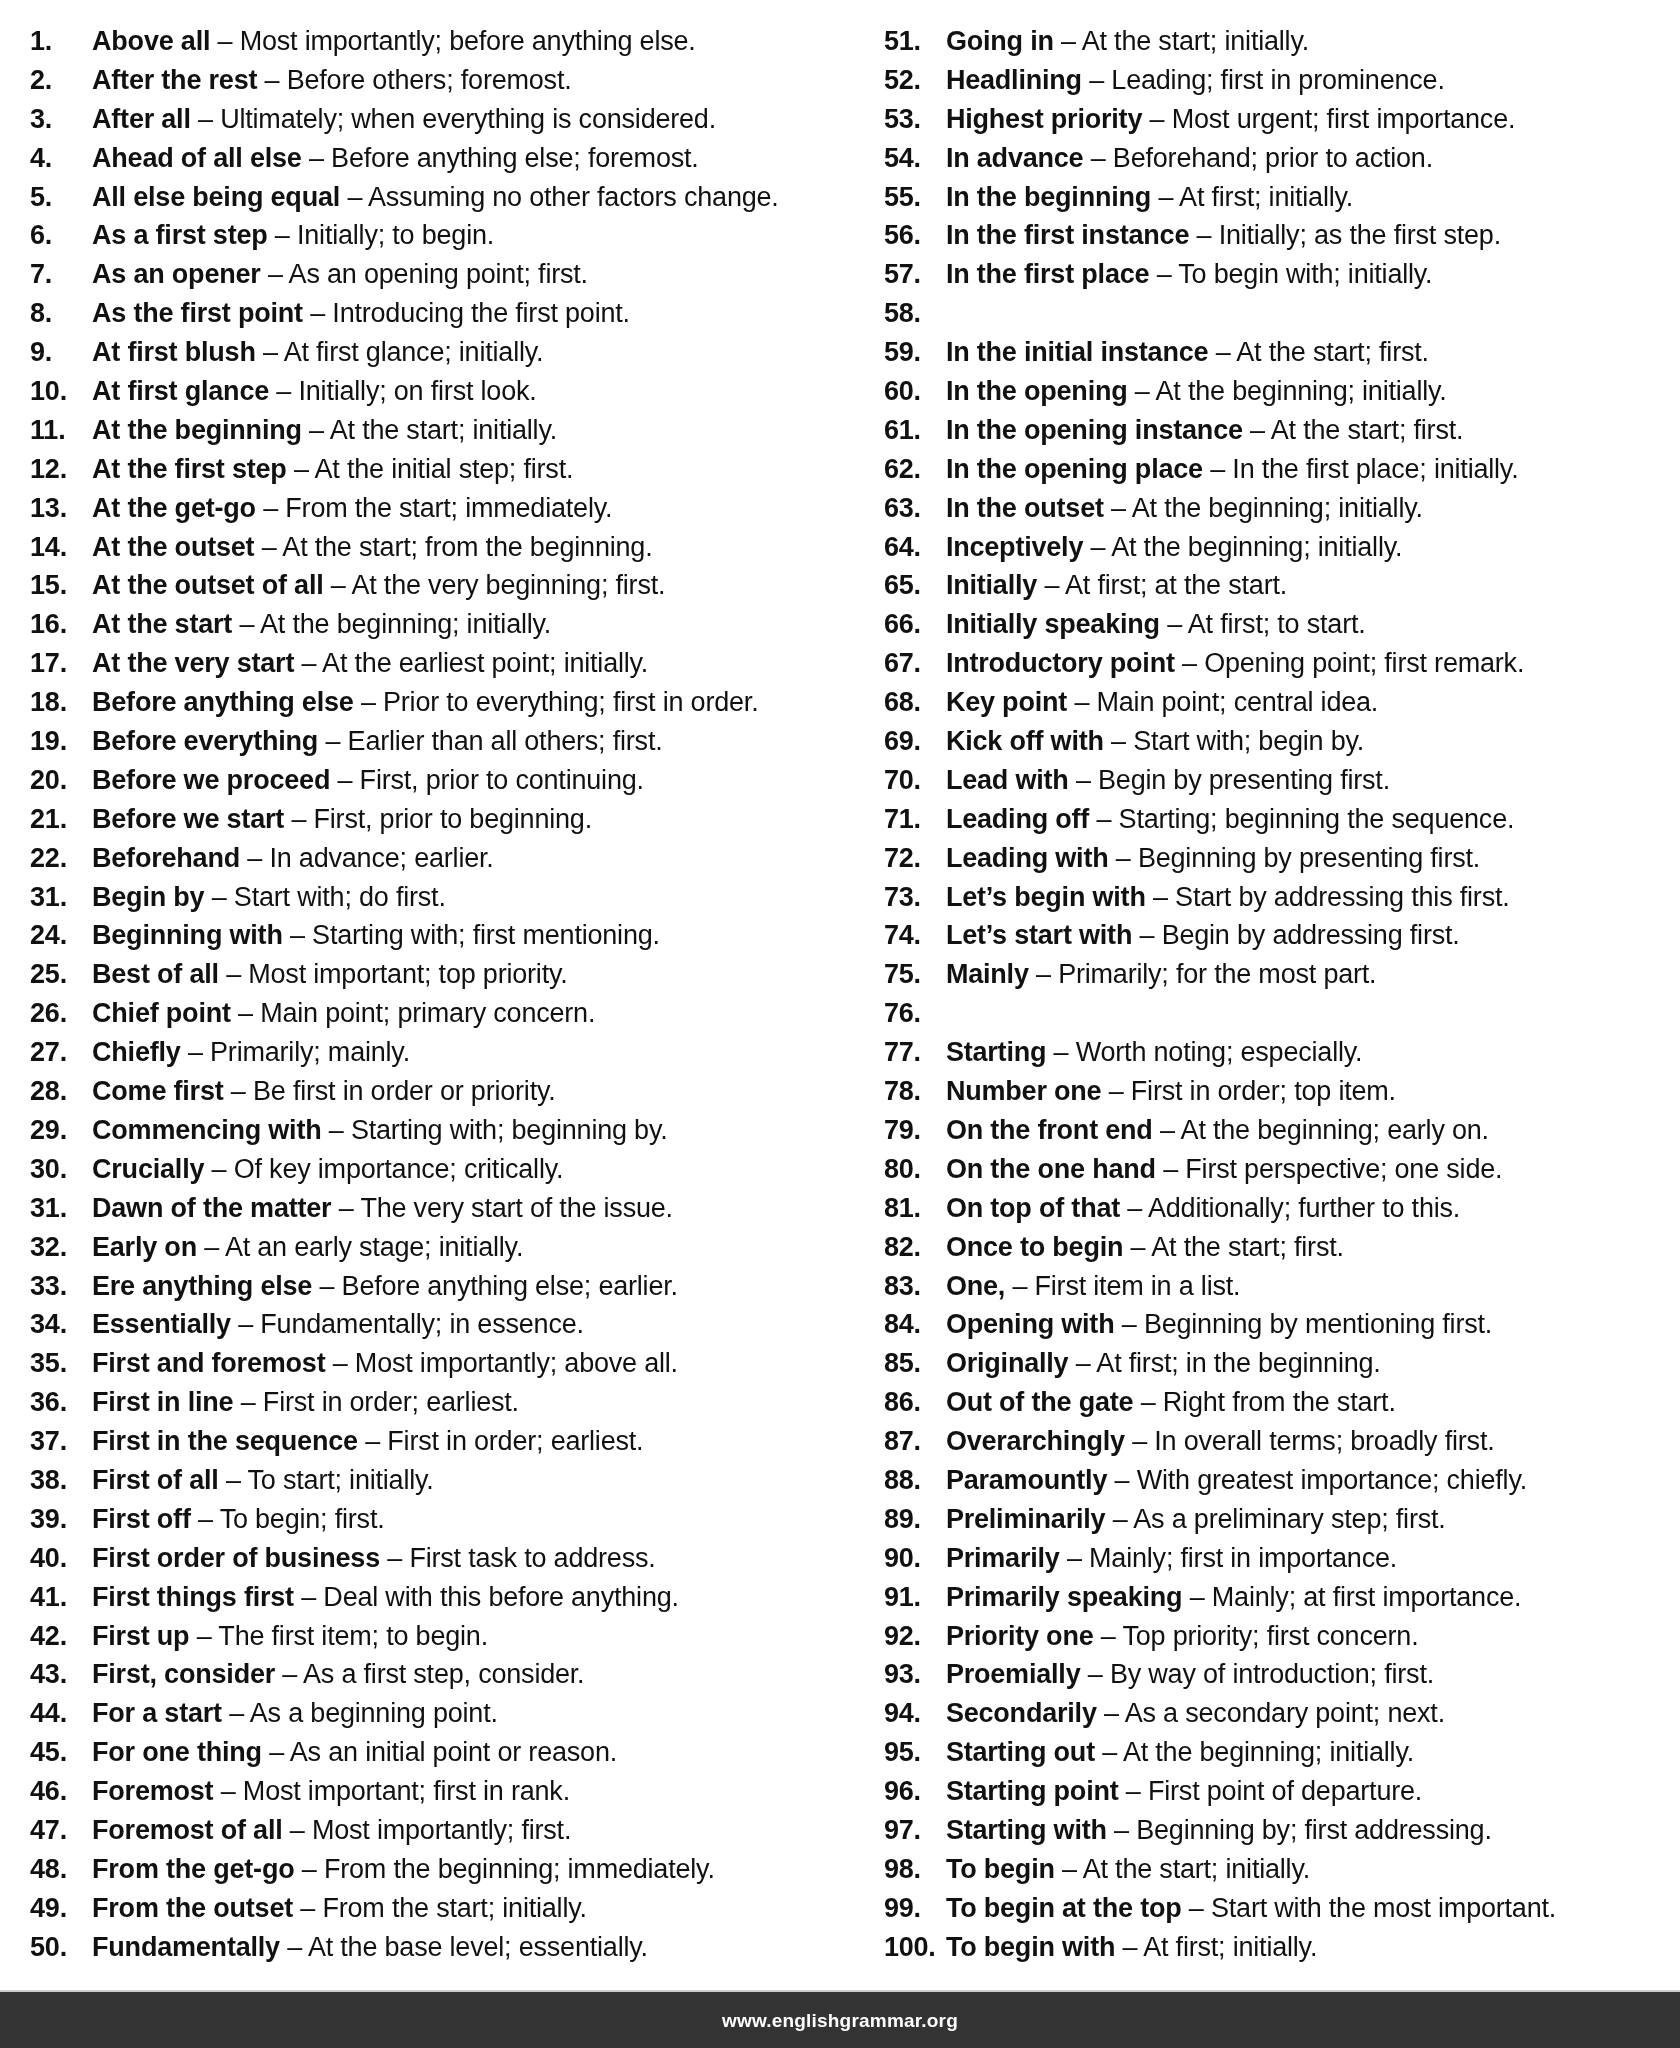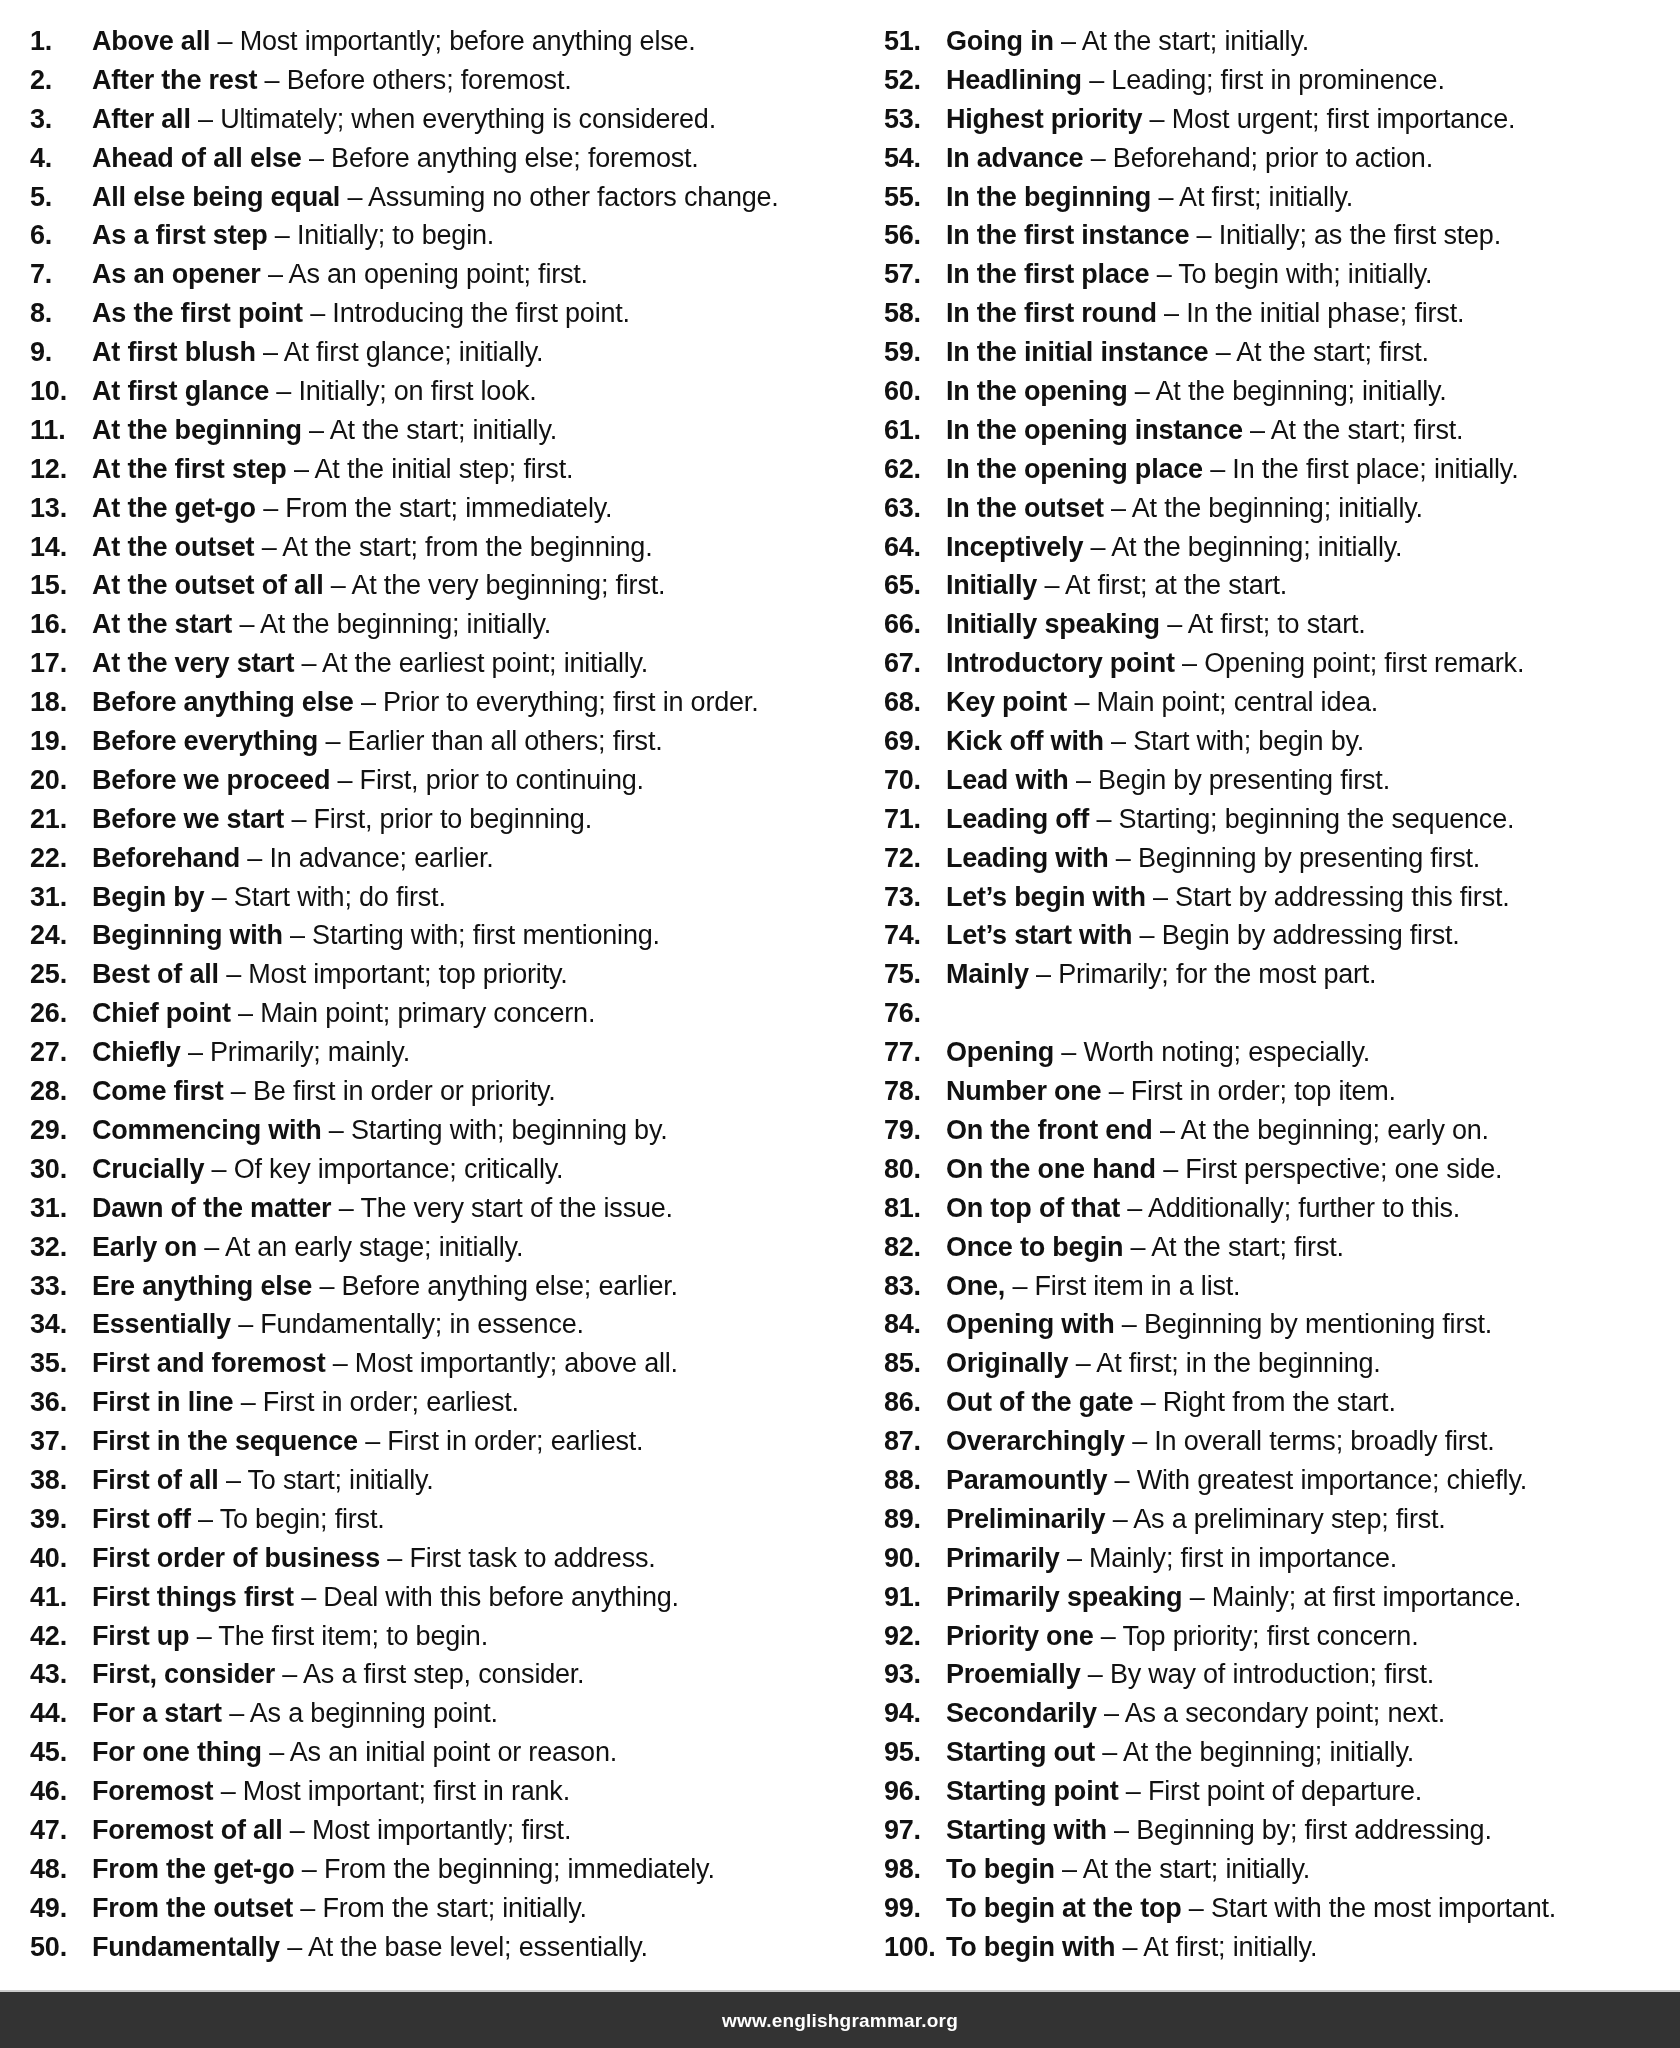--- a/index.html
+++ b/index.html
@@ -308,21 +308,20 @@
       <div class="entry">
         <span class="num">56.</span>
         <span class="text"><span class="term">In the first instance</span><span class="sep" style="white-space: pre;"> – </span><span class="def">Initially; as the first step.</span></span>
       </div>
       <div class="entry">
         <span class="num">57.</span>
         <span class="text"><span class="term">In the first place</span><span class="sep" style="white-space: pre;"> – </span><span class="def">To begin with; initially.</span></span>
       </div>
       <div class="entry">
         <span class="num">58.</span>
-        <span class="text"><span class="term">In the first round</span><span class="sep" style="white-space: pre;"> – </span><span class="def">In the initial phase; first.</span></span>
       </div>
       <div class="entry">
         <span class="num">59.</span>
         <span class="text"><span class="term">In the initial instance</span><span class="sep" style="white-space: pre;"> – </span><span class="def">At the start; first.</span></span>
       </div>
       <div class="entry">
         <span class="num">60.</span>
         <span class="text"><span class="term">In the opening</span><span class="sep" style="white-space: pre;"> – </span><span class="def">At the beginning; initially.</span></span>
       </div>
       <div class="entry">
@@ -383,21 +382,21 @@
       </div>
       <div class="entry">
         <span class="num">75.</span>
         <span class="text"><span class="term">Mainly</span><span class="sep" style="white-space: pre;"> – </span><span class="def">Primarily; for the most part.</span></span>
       </div>
       <div class="entry">
         <span class="num">76.</span>
       </div>
       <div class="entry">
         <span class="num">77.</span>
-        <span class="text"><span class="term">Opening</span><span class="sep" style="white-space: pre;"> – </span><span class="def">Worth noting; especially.</span></span>
+        <span class="text"><span class="term">Starting</span><span class="sep" style="white-space: pre;"> – </span><span class="def">Worth noting; especially.</span></span>
       </div>
       <div class="entry">
         <span class="num">78.</span>
         <span class="text"><span class="term">Number one</span><span class="sep" style="white-space: pre;"> – </span><span class="def">First in order; top item.</span></span>
       </div>
       <div class="entry">
         <span class="num">79.</span>
         <span class="text"><span class="term">On the front end</span><span class="sep" style="white-space: pre;"> – </span><span class="def">At the beginning; early on.</span></span>
       </div>
       <div class="entry">

